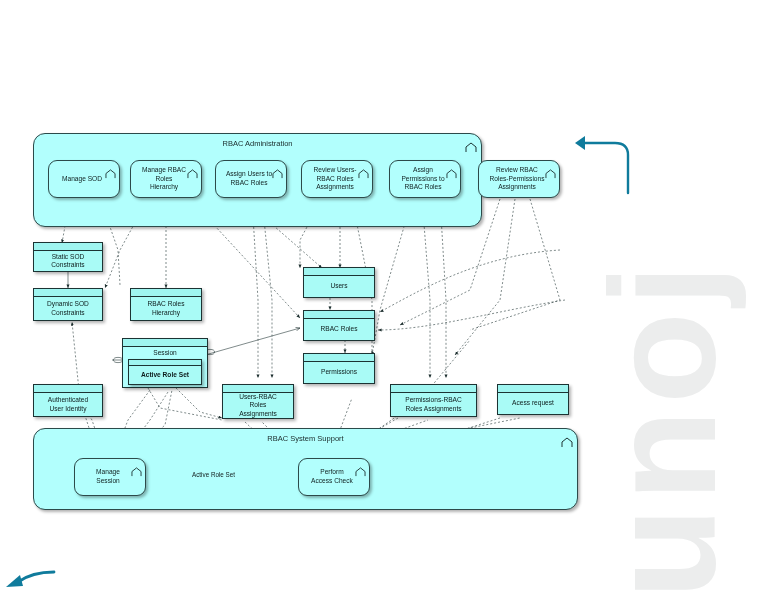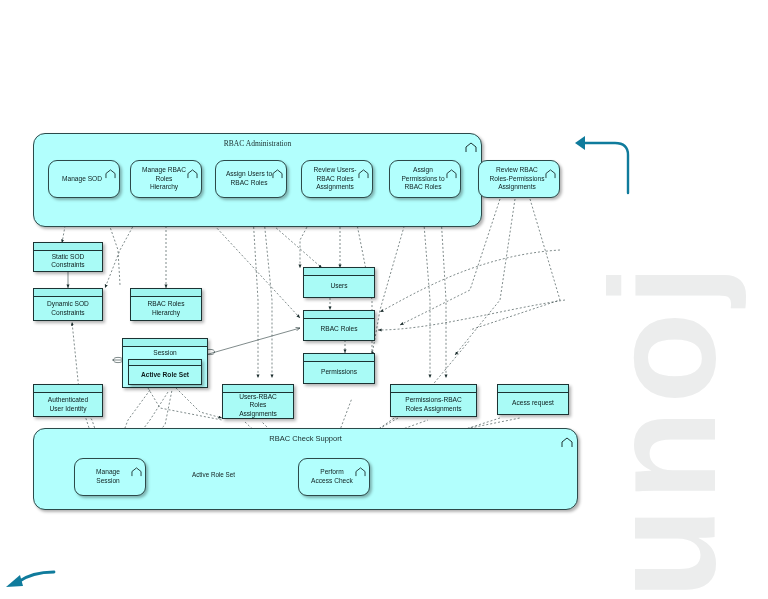--- a/index.html
+++ b/index.html
@@ -192,21 +192,21 @@
       <path d="M146,477 L300,477" stroke-dasharray="4,3" marker-end="url(#ah)"></path>
 
       <path d="M398,418 L360,440 L345,458" stroke-dasharray="2,2"></path>
 
       <path d="M500,418 L400,450 L360,462" stroke-dasharray="2,2"></path>
 
       <path d="M245,422 L280,455 L300,465" stroke-dasharray="2,2"></path>
     </g>
   </svg>
 
-  <div class="node group" style="left:33px;top:133px;width:449px;height:94px;font-family:Liberation Serif, serif;">
+  <div class="node group" style="left:33px;top:133px;width:449px;height:94px;">
     <div class="group-title">RBAC Administration</div>
     <span class="group-icon">
       <svg viewBox="0 0 12 11" width="12" height="11">
           <path d="M1,10 L1,5 L6,1 L11,5 L11,10" fill="none" stroke="#1d3333" stroke-width="1"></path>
         </svg>
     </span>
   </div>
 
   <div class="node func" style="left:48px;top:160px;width:72px;height:38px;">
     <span class="label">Manage SOD</span>
@@ -339,21 +339,21 @@
   </div>
 
   <div class="node dobj" style="left:497px;top:384px;width:72px;height:31px;">
     <div class="bar"></div>
     <div class="body">
         <span class="label">Acess request</span>
       </div>
   </div>
 
   <div class="node group" style="left:33px;top:428px;width:545px;height:82px;">
-    <div class="group-title">RBAC Check Support</div>
+    <div class="group-title">RBAC System Support</div>
     <span class="group-icon">
       <svg viewBox="0 0 12 11" width="12" height="11">
           <path d="M1,10 L1,5 L6,1 L11,5 L11,10" fill="none" stroke="#1d3333" stroke-width="1"></path>
         </svg>
     </span>
   </div>
 
   <div class="node func" style="left:74px;top:458px;width:72px;height:38px;">
     <span class="label">Manage<br>Session</span>
     <span class="func-icon">

